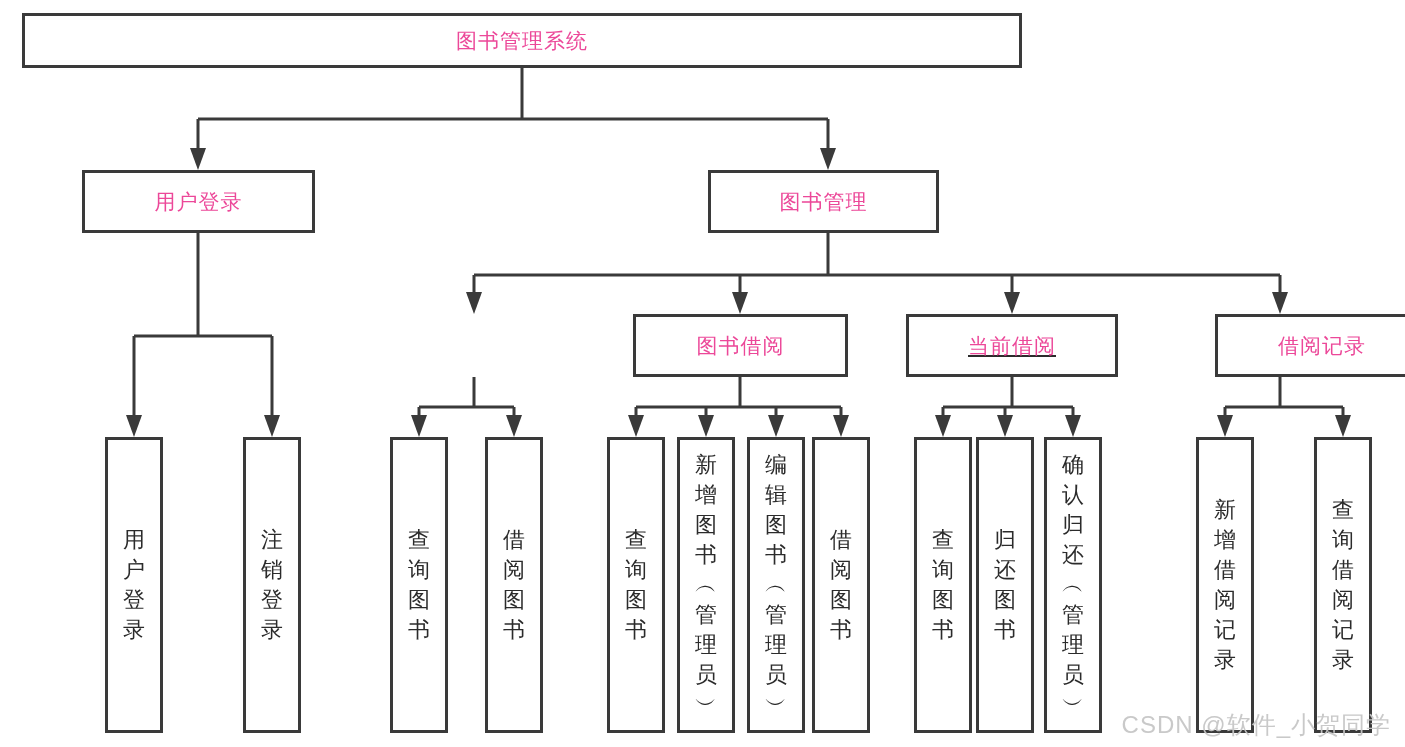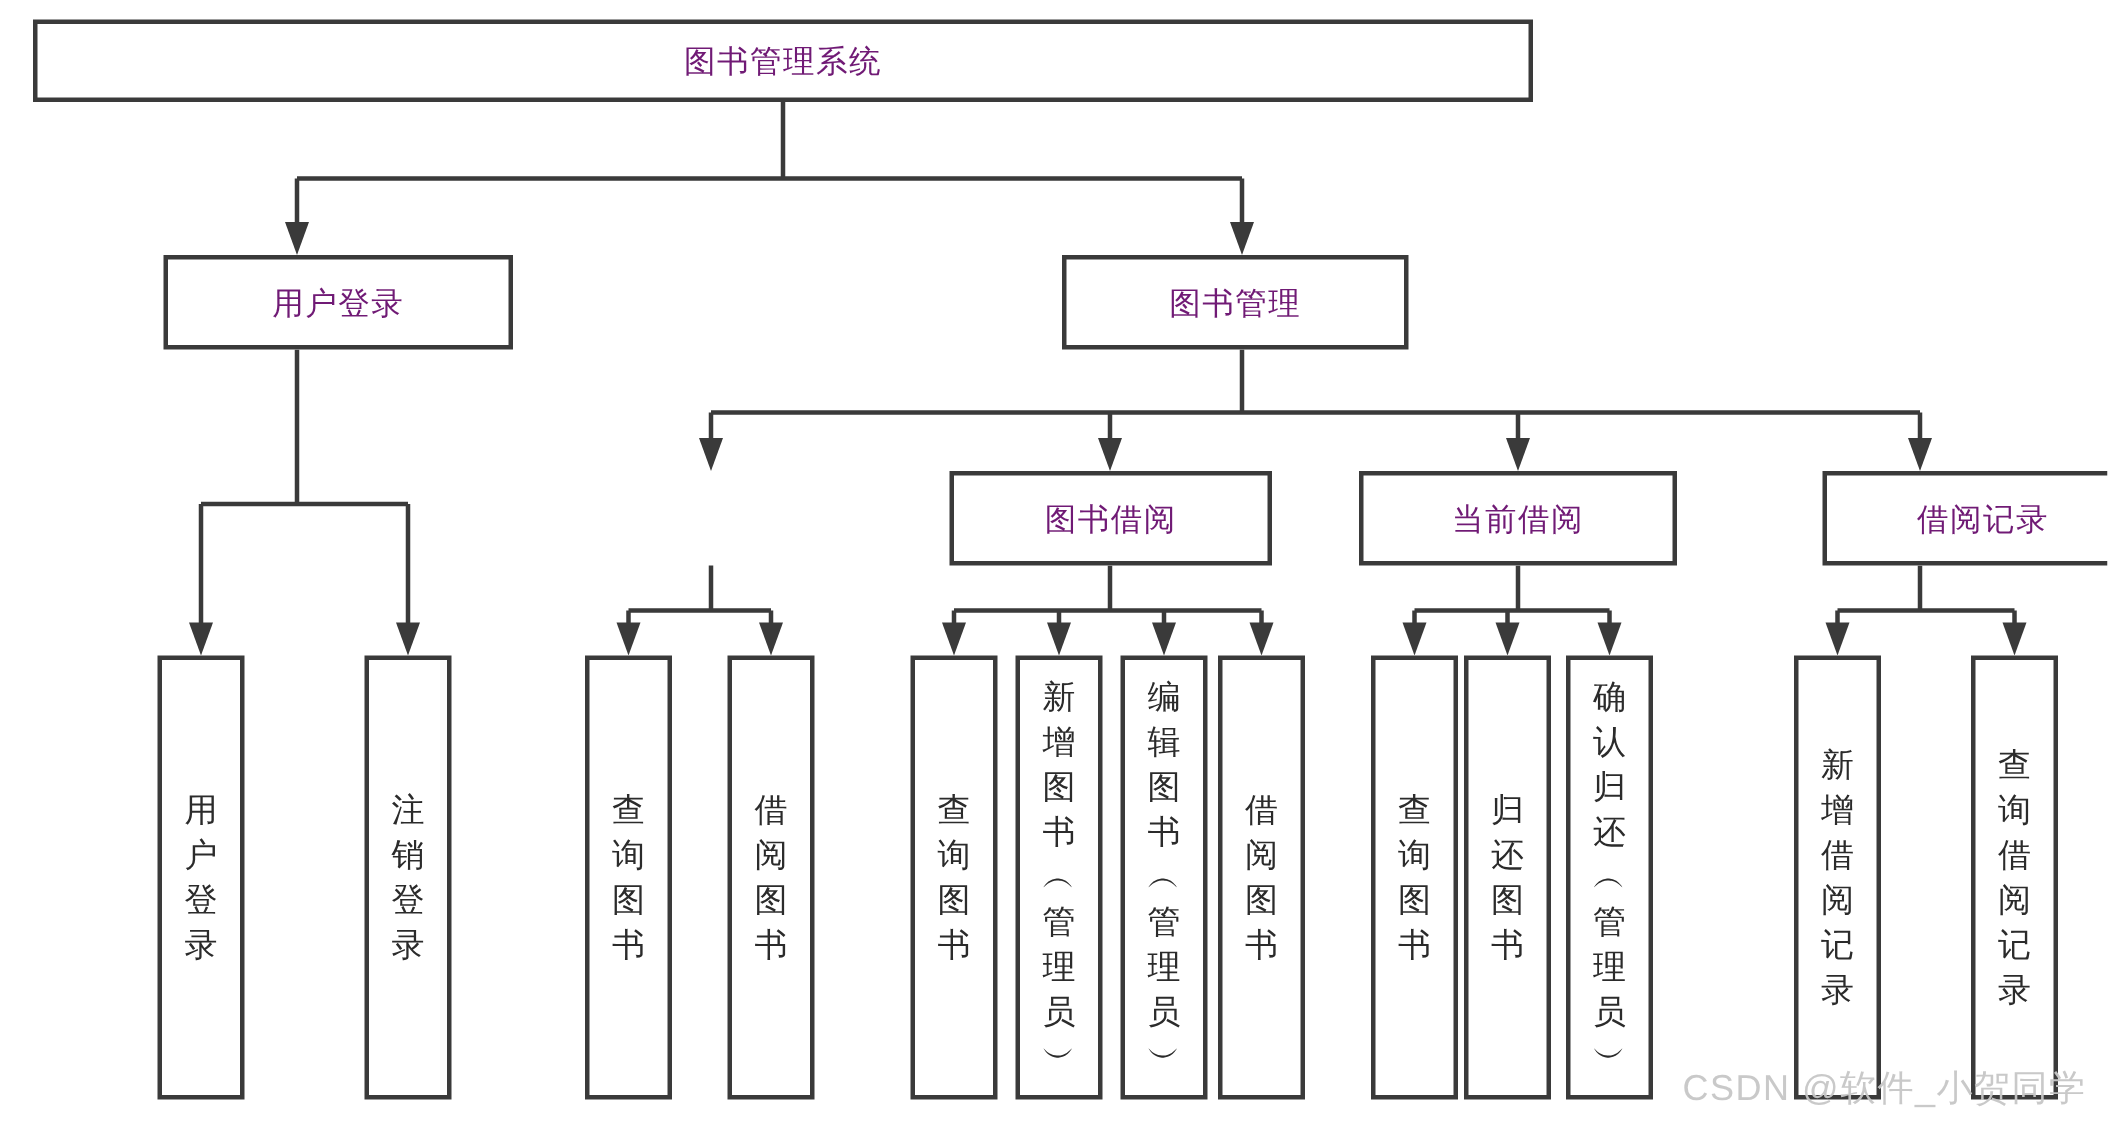--- a/index.html
+++ b/index.html
@@ -8,21 +8,21 @@
     font-family:"Liberation Sans",sans-serif;color:#2b2b2b;
   }
   .wires{position:absolute;left:0;top:0;width:1405px;height:747px;z-index:1;}
   .node{
     position:absolute;box-sizing:border-box;border:3px solid #3a3a3a;background:#ffffff;
     display:flex;align-items:center;justify-content:center;z-index:2;
   }
   .root{height:55px;}
   .mid{height:63px;}
   .leaf{top:437px;width:58px;height:296px;}
-  .hlabel{font-size:21px;letter-spacing:1px;color:#701a75;}
+  .hlabel{font-size:21px;letter-spacing:1px;color:#ec4899;}
   .vlabel{
     font-size:22px;line-height:30px;white-space:pre-line;text-align:center;
     color:#2b2b2b;display:block;
   }
   .watermark{
     position:absolute;right:14px;bottom:6px;z-index:5;
     font-size:24px;letter-spacing:1px;color:rgba(198,198,198,0.95);
     pointer-events:none;
   }
 </style>
@@ -78,31 +78,31 @@
       <path d="M1280 377 V407 M1225 407 H1343 M1225 407 V417 M1343 407 V417"></path>
       <polygon points="1217,415 1233,415 1225,437" fill="#3a3a3a" stroke="none"></polygon>
       <polygon points="1335,415 1351,415 1343,437" fill="#3a3a3a" stroke="none"></polygon>
     </g>
   </svg>
 
   <div class="node root" style="left:22px;top:13px;width:1000px;">
     <span class="hlabel">图书管理系统</span>
   </div>
 
-  <div class="node mid" style="left:82px;top:170px;width:233px;margin-left:27px;">
+  <div class="node mid" style="left:82px;top:170px;width:233px;">
     <span class="hlabel">用户登录</span>
   </div>
   <div class="node mid" style="left:708px;top:170px;width:231px;">
     <span class="hlabel">图书管理</span>
   </div>
 
   <div class="node mid" style="left:633px;top:314px;width:215px;">
     <span class="hlabel">图书借阅</span>
   </div>
-  <div class="node mid" style="left:906px;top:314px;width:212px;">
+  <div class="node mid" style="left:906px;top:314px;width:212px;text-decoration:underline;">
     <span class="hlabel">当前借阅</span>
   </div>
   <div class="node mid" style="left:1173px;top:314px;width:214px;margin-left:42px;">
     <span class="hlabel">借阅记录</span>
   </div>
 
   <div class="node leaf" style="left:105px;">
     <span class="vlabel">用
 户
 登

